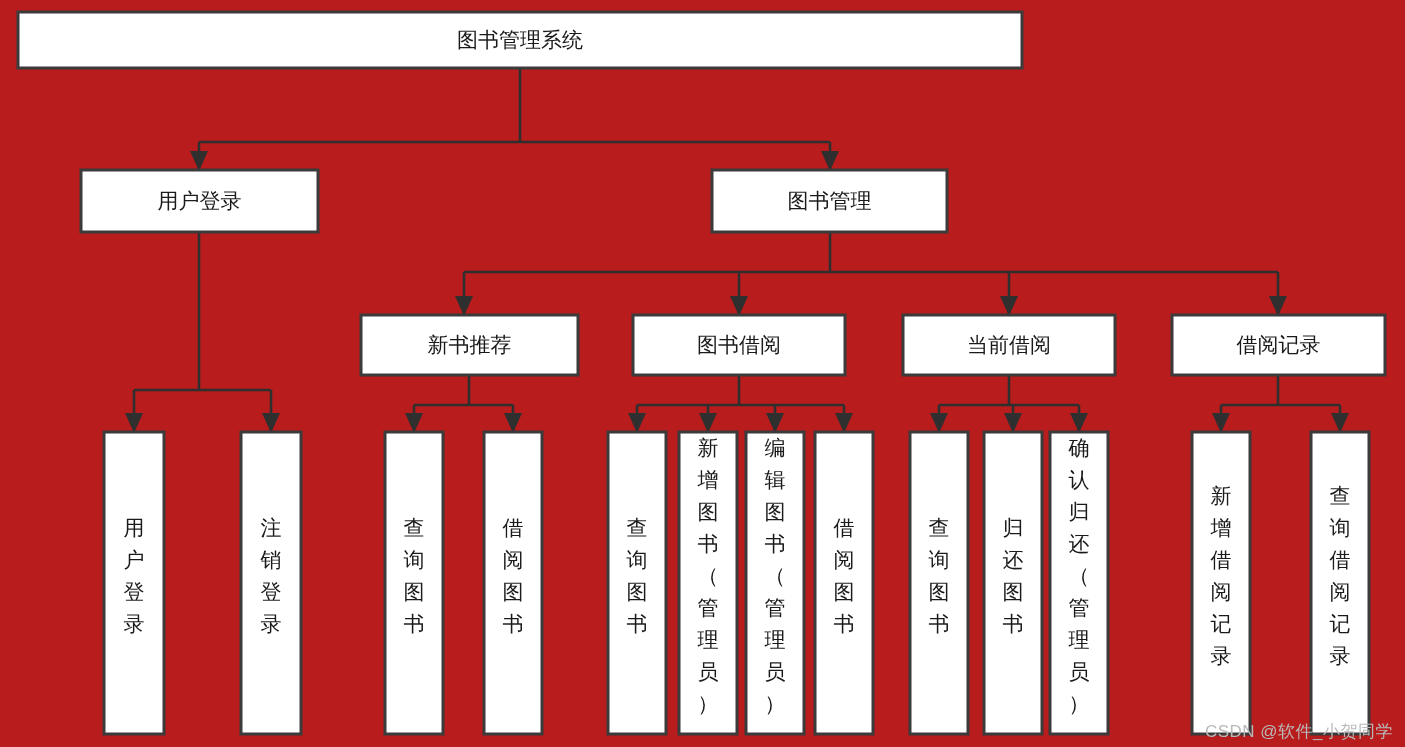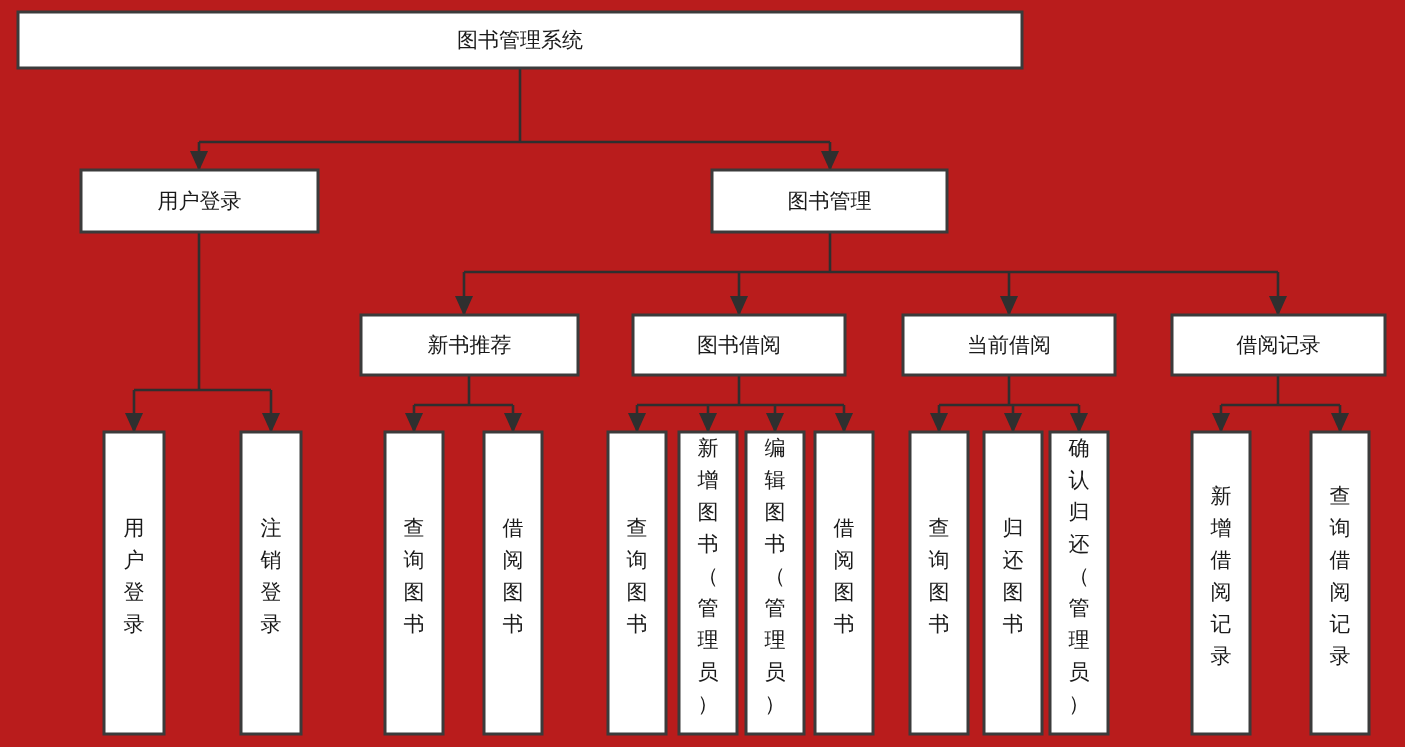--- a/index.html
+++ b/index.html
@@ -217,14 +217,15 @@
           <rect x="1192" y="432" width="58" height="302" class="node-box"></rect>
           <text x="1221" y="0" class="node-label-v"><tspan x="1221" y="503">新</tspan><tspan x="1221" y="535">增</tspan><tspan x="1221" y="567">借</tspan><tspan x="1221" y="599">阅</tspan><tspan x="1221" y="631">记</tspan><tspan x="1221" y="663">录</tspan></text>
         </g>
         <g>
           <rect x="1311" y="432" width="58" height="302" class="node-box"></rect>
           <text x="1340" y="0" class="node-label-v"><tspan x="1340" y="503">查</tspan><tspan x="1340" y="535">询</tspan><tspan x="1340" y="567">借</tspan><tspan x="1340" y="599">阅</tspan><tspan x="1340" y="631">记</tspan><tspan x="1340" y="663">录</tspan></text>
         </g>
       </g>
   </svg>
 
+  <div class="watermark">CSDN @软件_小贺同学</div>
 
 </div>
 
 </body></html>

